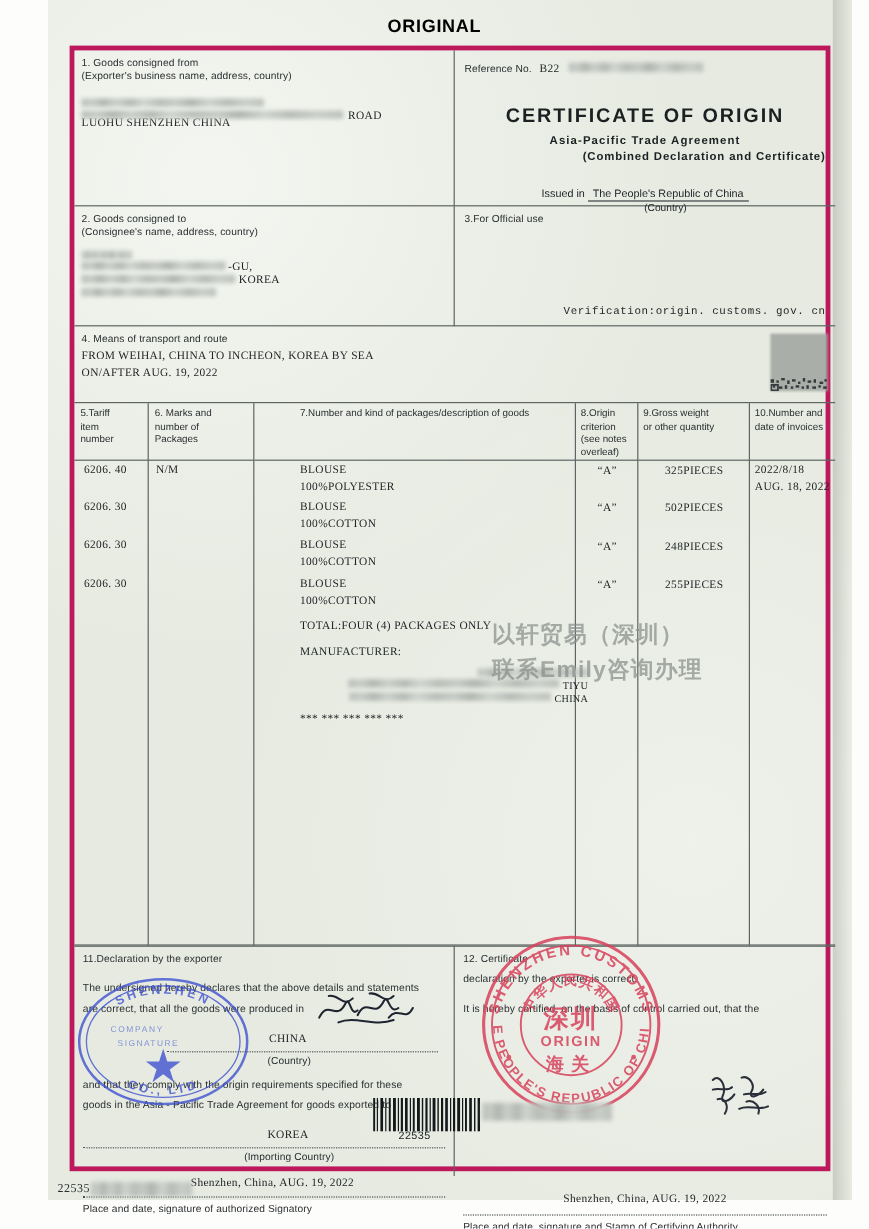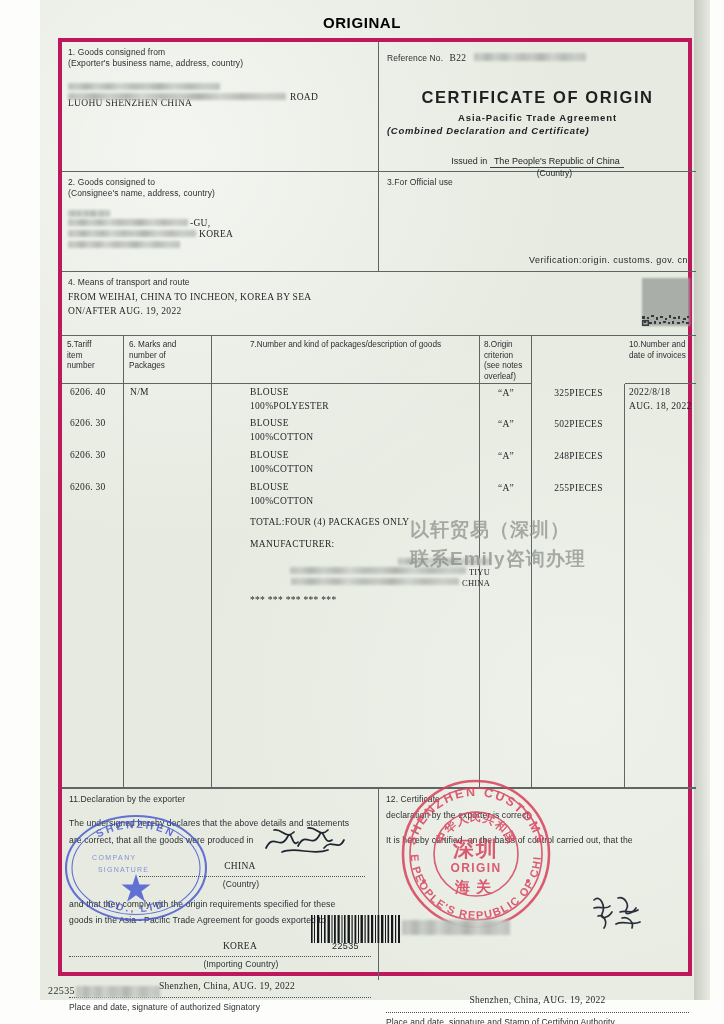--- a/index.html
+++ b/index.html
@@ -119,23 +119,22 @@
     letter-spacing: 0.9px;
     color: #1b2022;
     text-align: center;
     margin-top: 5px;
   }
   .co-sub2 {
     font-size: 9.5px;
     font-weight: bold;
     letter-spacing: 0.7px;
     color: #1b2022;
-    text-align: left;
+    text-align: right;
     margin-top: 2px;
-    font-style: italic;
   }
   .issued {
     font-size: 9px;
     color: #22272a;
     text-align: center;
     margin-top: 20px;
   }
   .issued .u {
     border-bottom: 1px solid #3b4244;
     padding: 0 4px 1px 4px;
@@ -145,21 +144,21 @@
     color: #22272a;
     text-align: center;
     margin-top: 2px;
     padding-left: 34px;
   }
 
   .verify {
     position: absolute;
     right: 8px;
     bottom: 6px;
-    font-family: Liberation Sans, sans-serif;
+    font-family: Liberation Mono, monospace;
     font-size: 9px;
     letter-spacing: 0.5px;
     color: #1e2224;
   }
 
   
   .qr {
     position: absolute;
     right: 6px;
     top: 6px;
@@ -376,20 +375,24 @@
     </div>
     <div class="cell bb br" style="left:150px; top:294px; width:268px; height:48px; padding:4px 5px;">
       <div class="th center">7.Number and kind of packages/description of  goods</div>
     </div>
     <div class="cell bb br" style="left:418px; top:294px; width:52px; height:48px; padding:4px 4px;">
       <div class="th">8.Origin</div>
       <div class="th">criterion</div>
       <div class="th">(see notes</div>
       <div class="th">overleaf)</div>
     </div>
+    <div class="cell bb br" style="left:470px; top:294px; width:93px; height:48px; padding:4px 4px;">
+      <div class="th">9.Gross weight</div>
+      <div class="th">or other quantity</div>
+    </div>
     <div class="cell bb" style="left:563px; top:294px; width:71px; height:48px; padding:4px 4px;">
       <div class="th">10.Number and</div>
       <div class="th">date of invoices</div>
     </div>
 
     <div class="cell br" style="left:0; top:342px; width:62px; height:404px;"></div>
     <div class="cell br" style="left:62px; top:342px; width:88px; height:404px;"></div>
     <div class="cell br" style="left:150px; top:342px; width:268px; height:404px;"></div>
     <div class="cell br" style="left:418px; top:342px; width:52px; height:404px;"></div>
     <div class="cell br" style="left:470px; top:342px; width:93px; height:404px;"></div>

